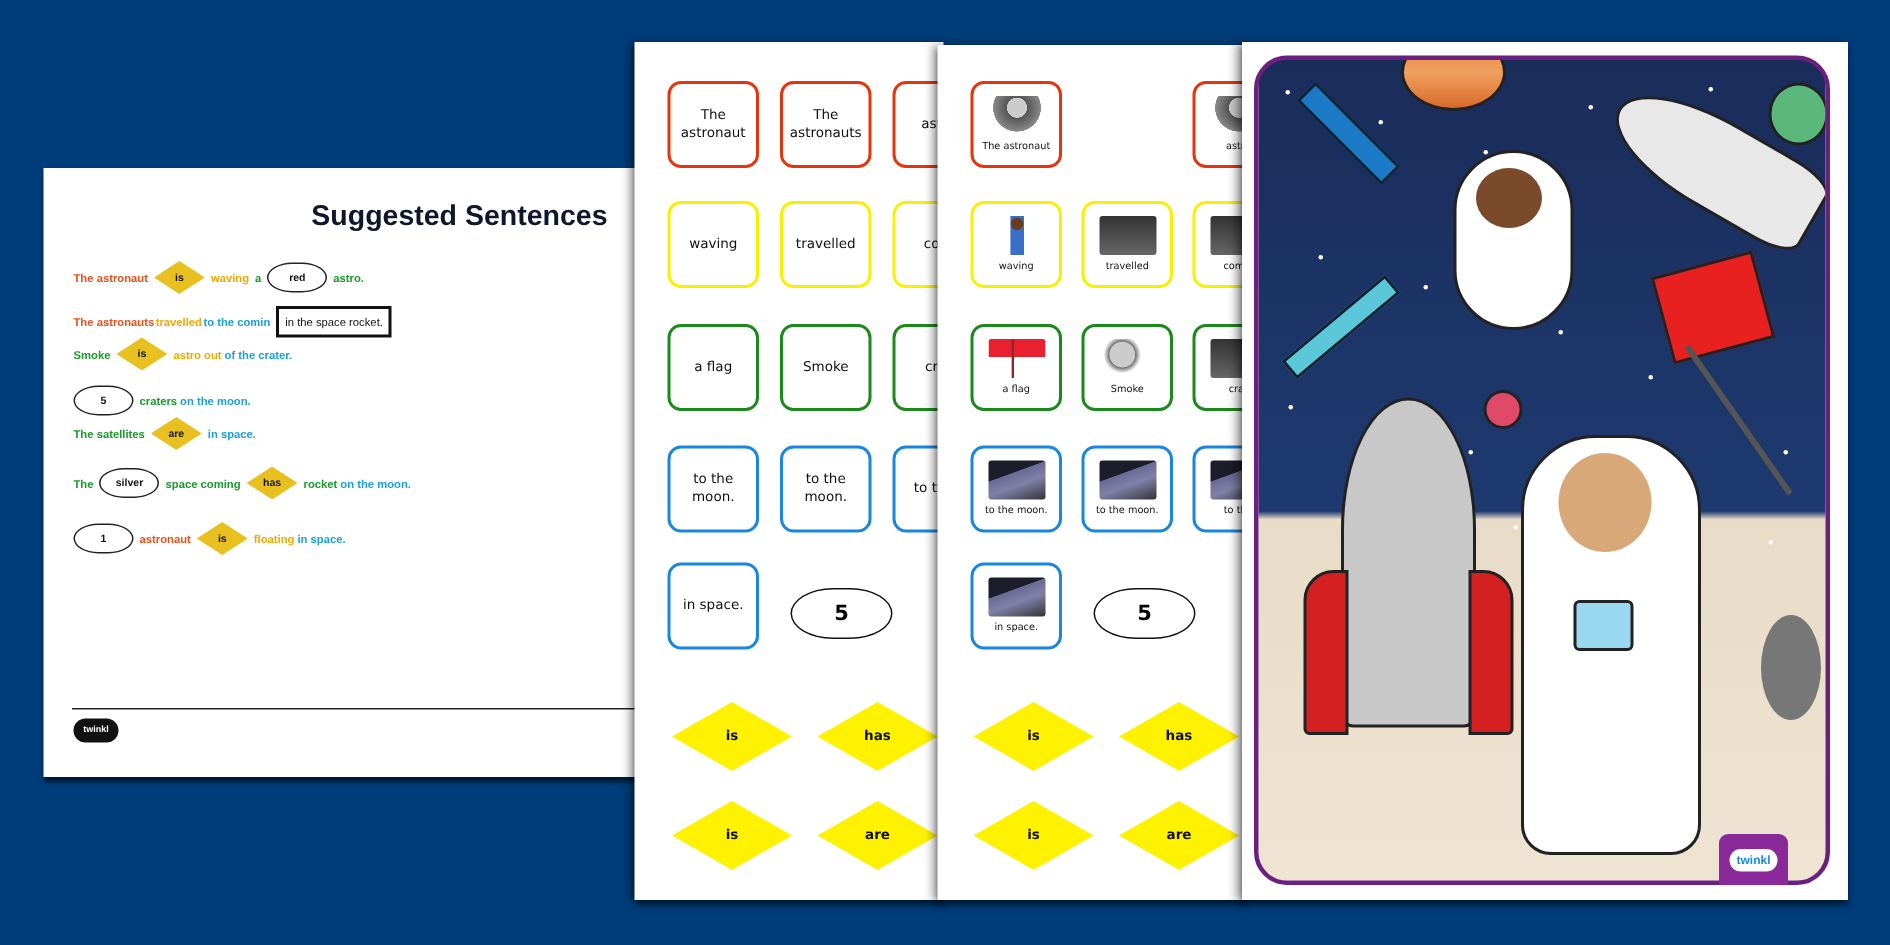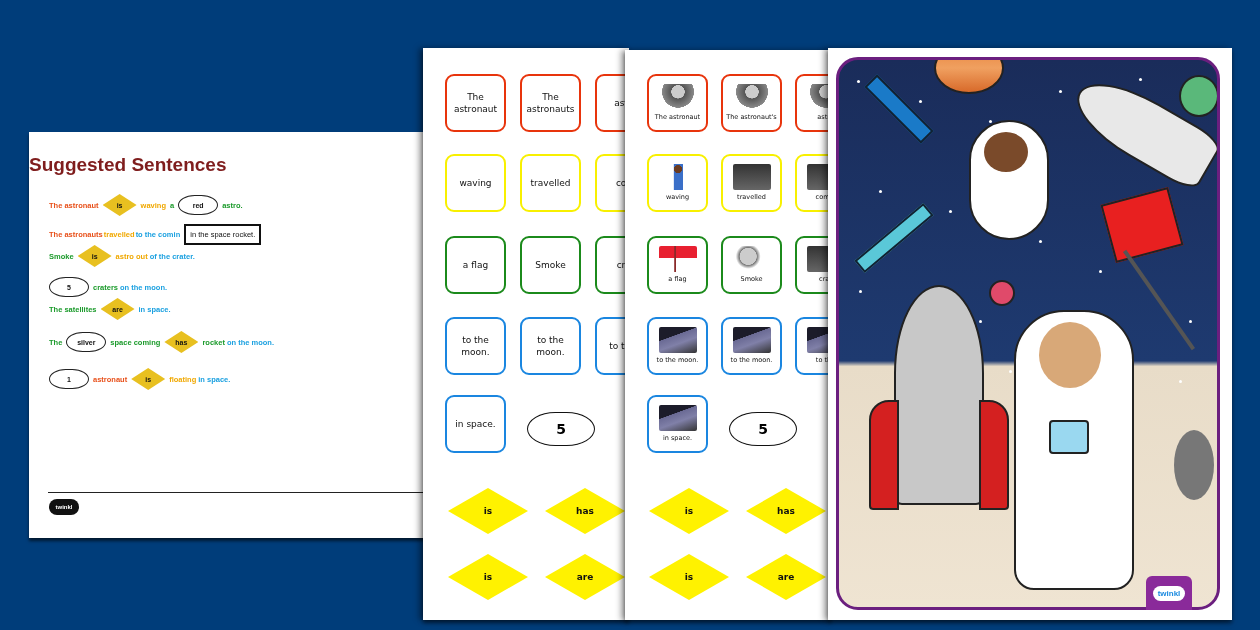--- a/index.html
+++ b/index.html
@@ -1,23 +1,23 @@
 <!DOCTYPE html>
 <html><head>
 <meta charset="utf-8">
 <style>
   * { box-sizing: border-box; margin: 0; padding: 0; }
   html, body { width: 1260px; height: 630px; overflow: hidden; }
   body { background: #003d7a; position: relative; font-family: "Liberation Sans", sans-serif; }
 
-  .page { position: absolute; background: #fff; box-shadow: -4px 0 6px rgba(0,0,0,0.35), 0 3px 4px rgba(0,0,0,0.5); overflow: hidden; margin-top: 20px; }
+  .page { position: absolute; background: #fff; box-shadow: -4px 0 6px rgba(0,0,0,0.35), 0 3px 4px rgba(0,0,0,0.5); overflow: hidden; }
 
   
   #p1 { left: 29px; top: 112px; width: 400px; height: 406px; box-shadow: 0 3px 3px rgba(0,0,0,0.6); }
-  #p1 .title { position: absolute; left: 0; width: 376px; top: 22px; font-size: 19px; font-weight: bold; color: #7f1d1d; }
+  #p1 .title { position: absolute; left: 0; width: 376px; top: 22px; text-align: right; font-size: 19px; font-weight: bold; color: #0f172a; }
   .sent { position: absolute; left: 20px; display: flex; align-items: center; font-size: 7.5px; font-weight: bold; white-space: nowrap; }
   .sent > * { margin-right: 4px; }
   .c-red { color: #e8501a; } .c-amb { color: #f0a800; } .c-grn { color: #1a9a2a; } .c-blu { color: #1aa0e0; }
   .dia { width: 34px; height: 22px; position: relative; display: inline-flex; align-items: center; justify-content: center; color: #111; font-size: 7px; }
   .dia::before { content: ""; position: absolute; inset: 0; background: #e8c020; clip-path: polygon(50% 0, 100% 50%, 50% 100%, 0 50%); z-index: 0; }
   .dia span { position: relative; z-index: 1; }
   .cloud { width: 40px; height: 20px; border: 1px solid #222; border-radius: 50% / 60%; display: inline-flex; align-items: center; justify-content: center; color: #111; font-size: 7px; background: #fff; }
   .boxw { border: 2px solid #111; padding: 4px 4px; color: #111; font-weight: normal; font-size: 7.5px; }
   #p1 .rule { position: absolute; left: 19px; right: 0; top: 360px; height: 1px; background: #222; }
   #p1 .logo { position: absolute; left: 20px; top: 367px; width: 30px; height: 16px; background: #111; border-radius: 8px; color: #fff; font-size: 6px; font-weight: bold; display: flex; align-items: center; justify-content: center; }
@@ -180,24 +180,20 @@
   <div class="ydia" style="left:122px;top:506px">
       <span>are</span>
     </div>
 </div>
 
 <div class="page" id="p3">
   <div class="card b-red" style="left:22px;top:24px">
       <div class="pic pic-astro"></div>
       <span class="plabel">The astronaut</span>
     </div>
-  <div class="card b-red" style="left:96px;top:24px">
-      <div class="pic pic-astro"></div>
-      <span class="plabel">The astronaut's</span>
-    </div>
   <div class="card b-red" style="left:170px;top:24px">
       <div class="pic pic-astro"></div>
       <span class="plabel">astro</span>
     </div>
 
   <div class="card b-yel" style="left:22px;top:104px">
       <div class="pic pic-girl"></div>
       <span class="plabel">waving</span>
     </div>
   <div class="card b-yel" style="left:96px;top:104px">

